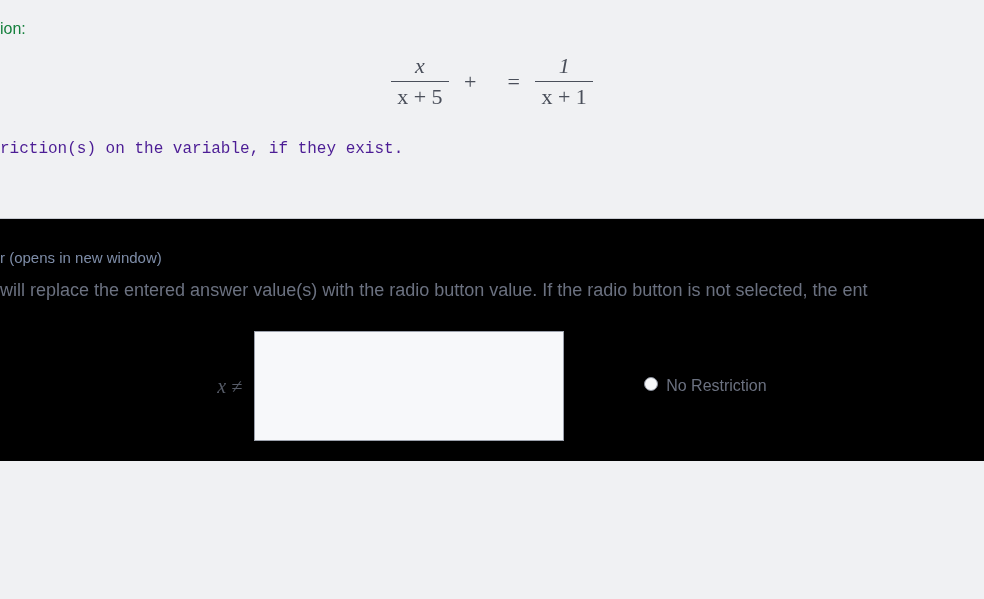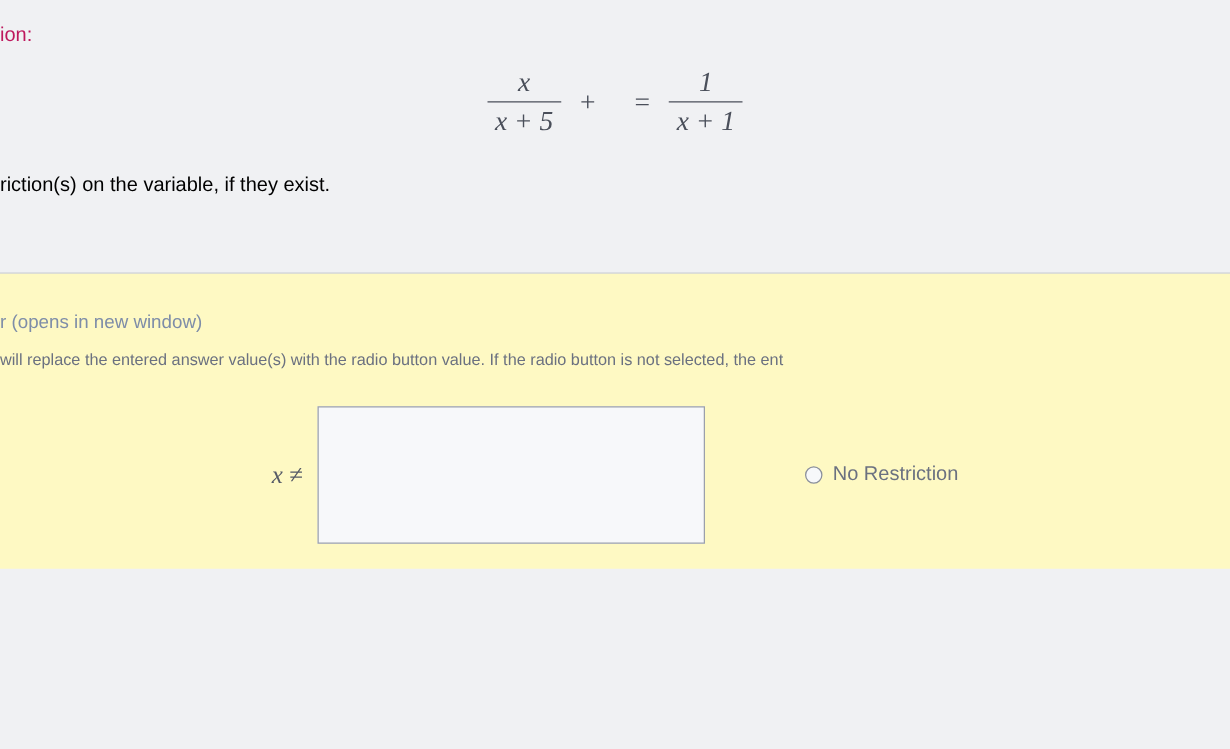--- a/index.html
+++ b/index.html
@@ -10,21 +10,21 @@
       width: 984px;
       height: 599px;
       overflow: hidden;
       position: relative;
     }
     .top-section {
       padding: 20px 0 30px 0;
     }
     .label-cut {
       font-size: 16px;
-      color: #be185d;
+      color: #15803d;
       padding-left: 0;
       margin-bottom: 15px;
     }
     .equation {
       text-align: center;
       font-family: 'Times New Roman', serif;
       font-size: 22px;
       color: #4a4f5a;
       margin: 10px 0 30px 0;
     }
@@ -36,53 +36,53 @@
     }
     .frac .num {
       display: block;
       padding: 0 6px 2px 6px;
       border-bottom: 1.5px solid #4a4f5a;
       font-style: italic;
     }
     .frac .den {
       display: block;
       padding: 2px 6px 0 6px;
-      font-style: italic;
     }
     .op {
       display: inline-block;
       vertical-align: middle;
       margin: 0 6px;
     }
     .instruction {
       font-size: 16px;
-      color: #000000;
+      color: #4c1d95;
       padding-left: 0;
+      font-family: Liberation Mono, monospace;
     }
     .divider {
       border: none;
       border-top: 1px solid #c8cbd1;
       margin: 30px 0 0 0;
     }
     .bottom-section {
-      background: #fef9c3;
+      background: #000000;
       padding: 30px 0 20px 0;
     }
     .link-text {
       font-size: 15px;
       color: #7e8da8;
       margin-bottom: 14px;
     }
     .sub-instruction {
       font-size: 15px;
       color: #8a8f9b;
       margin-bottom: 20px;
     }
     .radio-instruction {
-      font-size: 13px;
+      font-size: 18px;
       color: #6b7180;
       margin-bottom: 30px;
     }
     .answer-row {
       display: flex;
       align-items: center;
       justify-content: center;
       gap: 80px;
     }
     .answer-box-group {
@@ -102,21 +102,21 @@
       border: 1.5px solid #9ba0ab;
       background: #f7f8fa;
       padding: 8px 10px;
       font-size: 18px;
       font-family: 'Times New Roman', serif;
       resize: none;
       outline: none;
     }
     .radio-group {
       display: flex;
-      align-items: center;
+      align-items: flex-start;
       gap: 8px;
     }
     .radio-circle {
       width: 14px;
       height: 14px;
       border: 1.5px solid #8a8f9b;
       border-radius: 50%;
       background: #f7f8fa;
       display: inline-block;
     }

